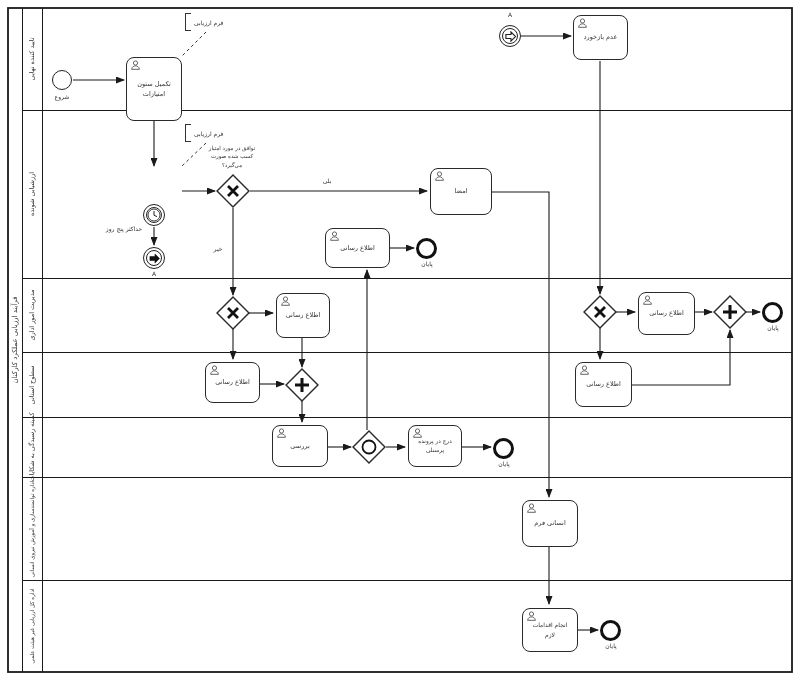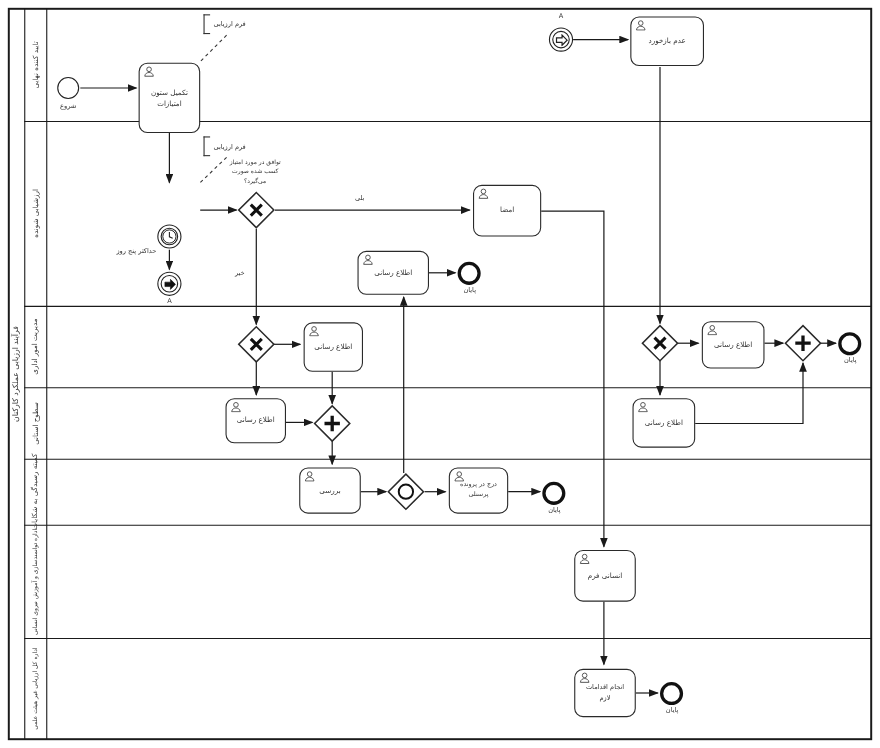--- a/index.html
+++ b/index.html
@@ -160,21 +160,21 @@
   </div>
 
   <div class="task" style="left:126px;top:57px;width:56px;height:64px;">
     <svg class="uicon" width="11" height="10" viewBox="0 0 11 10">
         <circle cx="5.5" cy="3" r="2.1" fill="none" stroke="#555" stroke-width="0.9"></circle>
         <path d="M1.6,9.3 C1.9,6.6 4,5.9 5.5,5.9 C7,5.9 9.1,6.6 9.4,9.3 Z" fill="none" stroke="#555" stroke-width="0.9"></path>
       </svg>
     <span>تکمیل ستون امتیازات</span>
     </div>
 
-  <div class="task" style="left:573px;top:15px;width:67px;height:45px;">
+  <div class="task" style="left:573px;top:15px;width:55px;height:45px;">
     <svg class="uicon" width="11" height="10" viewBox="0 0 11 10">
         <circle cx="5.5" cy="3" r="2.1" fill="none" stroke="#555" stroke-width="0.9"></circle>
         <path d="M1.6,9.3 C1.9,6.6 4,5.9 5.5,5.9 C7,5.9 9.1,6.6 9.4,9.3 Z" fill="none" stroke="#555" stroke-width="0.9"></path>
       </svg>
     <span>عدم بازخورد</span>
     </div>
 
 
   <div class="task" style="left:430px;top:168px;width:62px;height:47px;">
     <svg class="uicon" width="11" height="10" viewBox="0 0 11 10">

